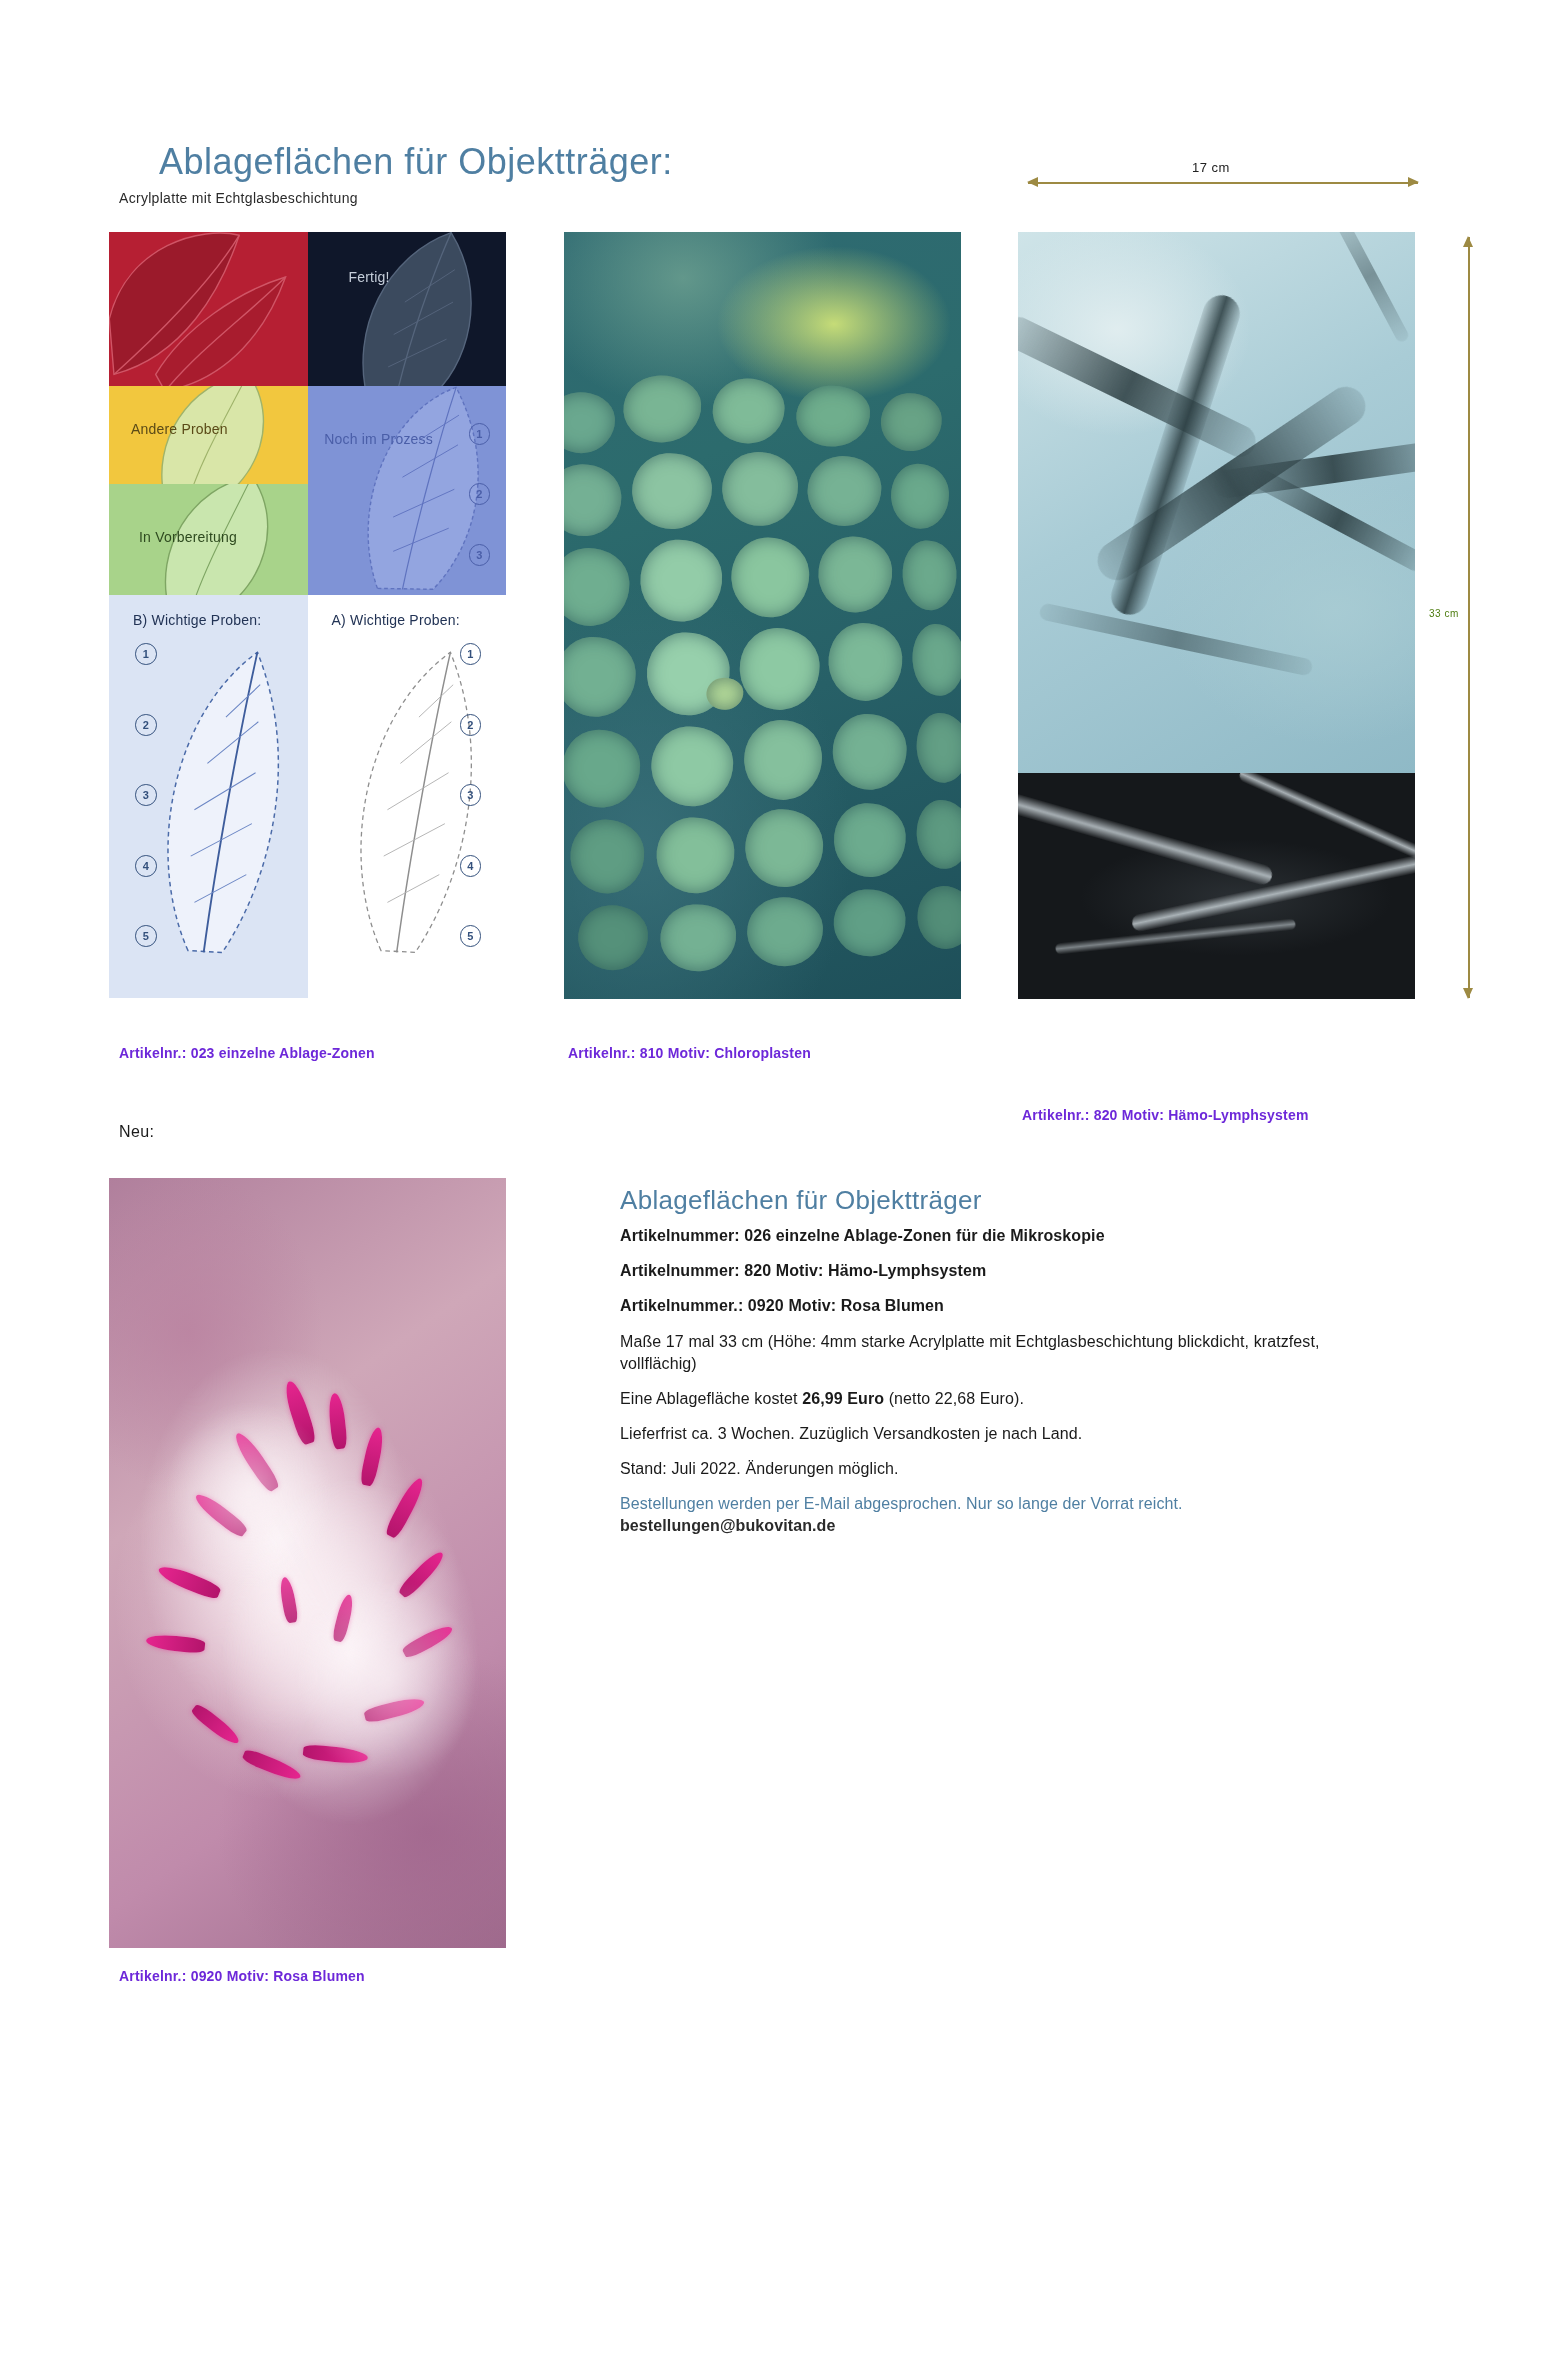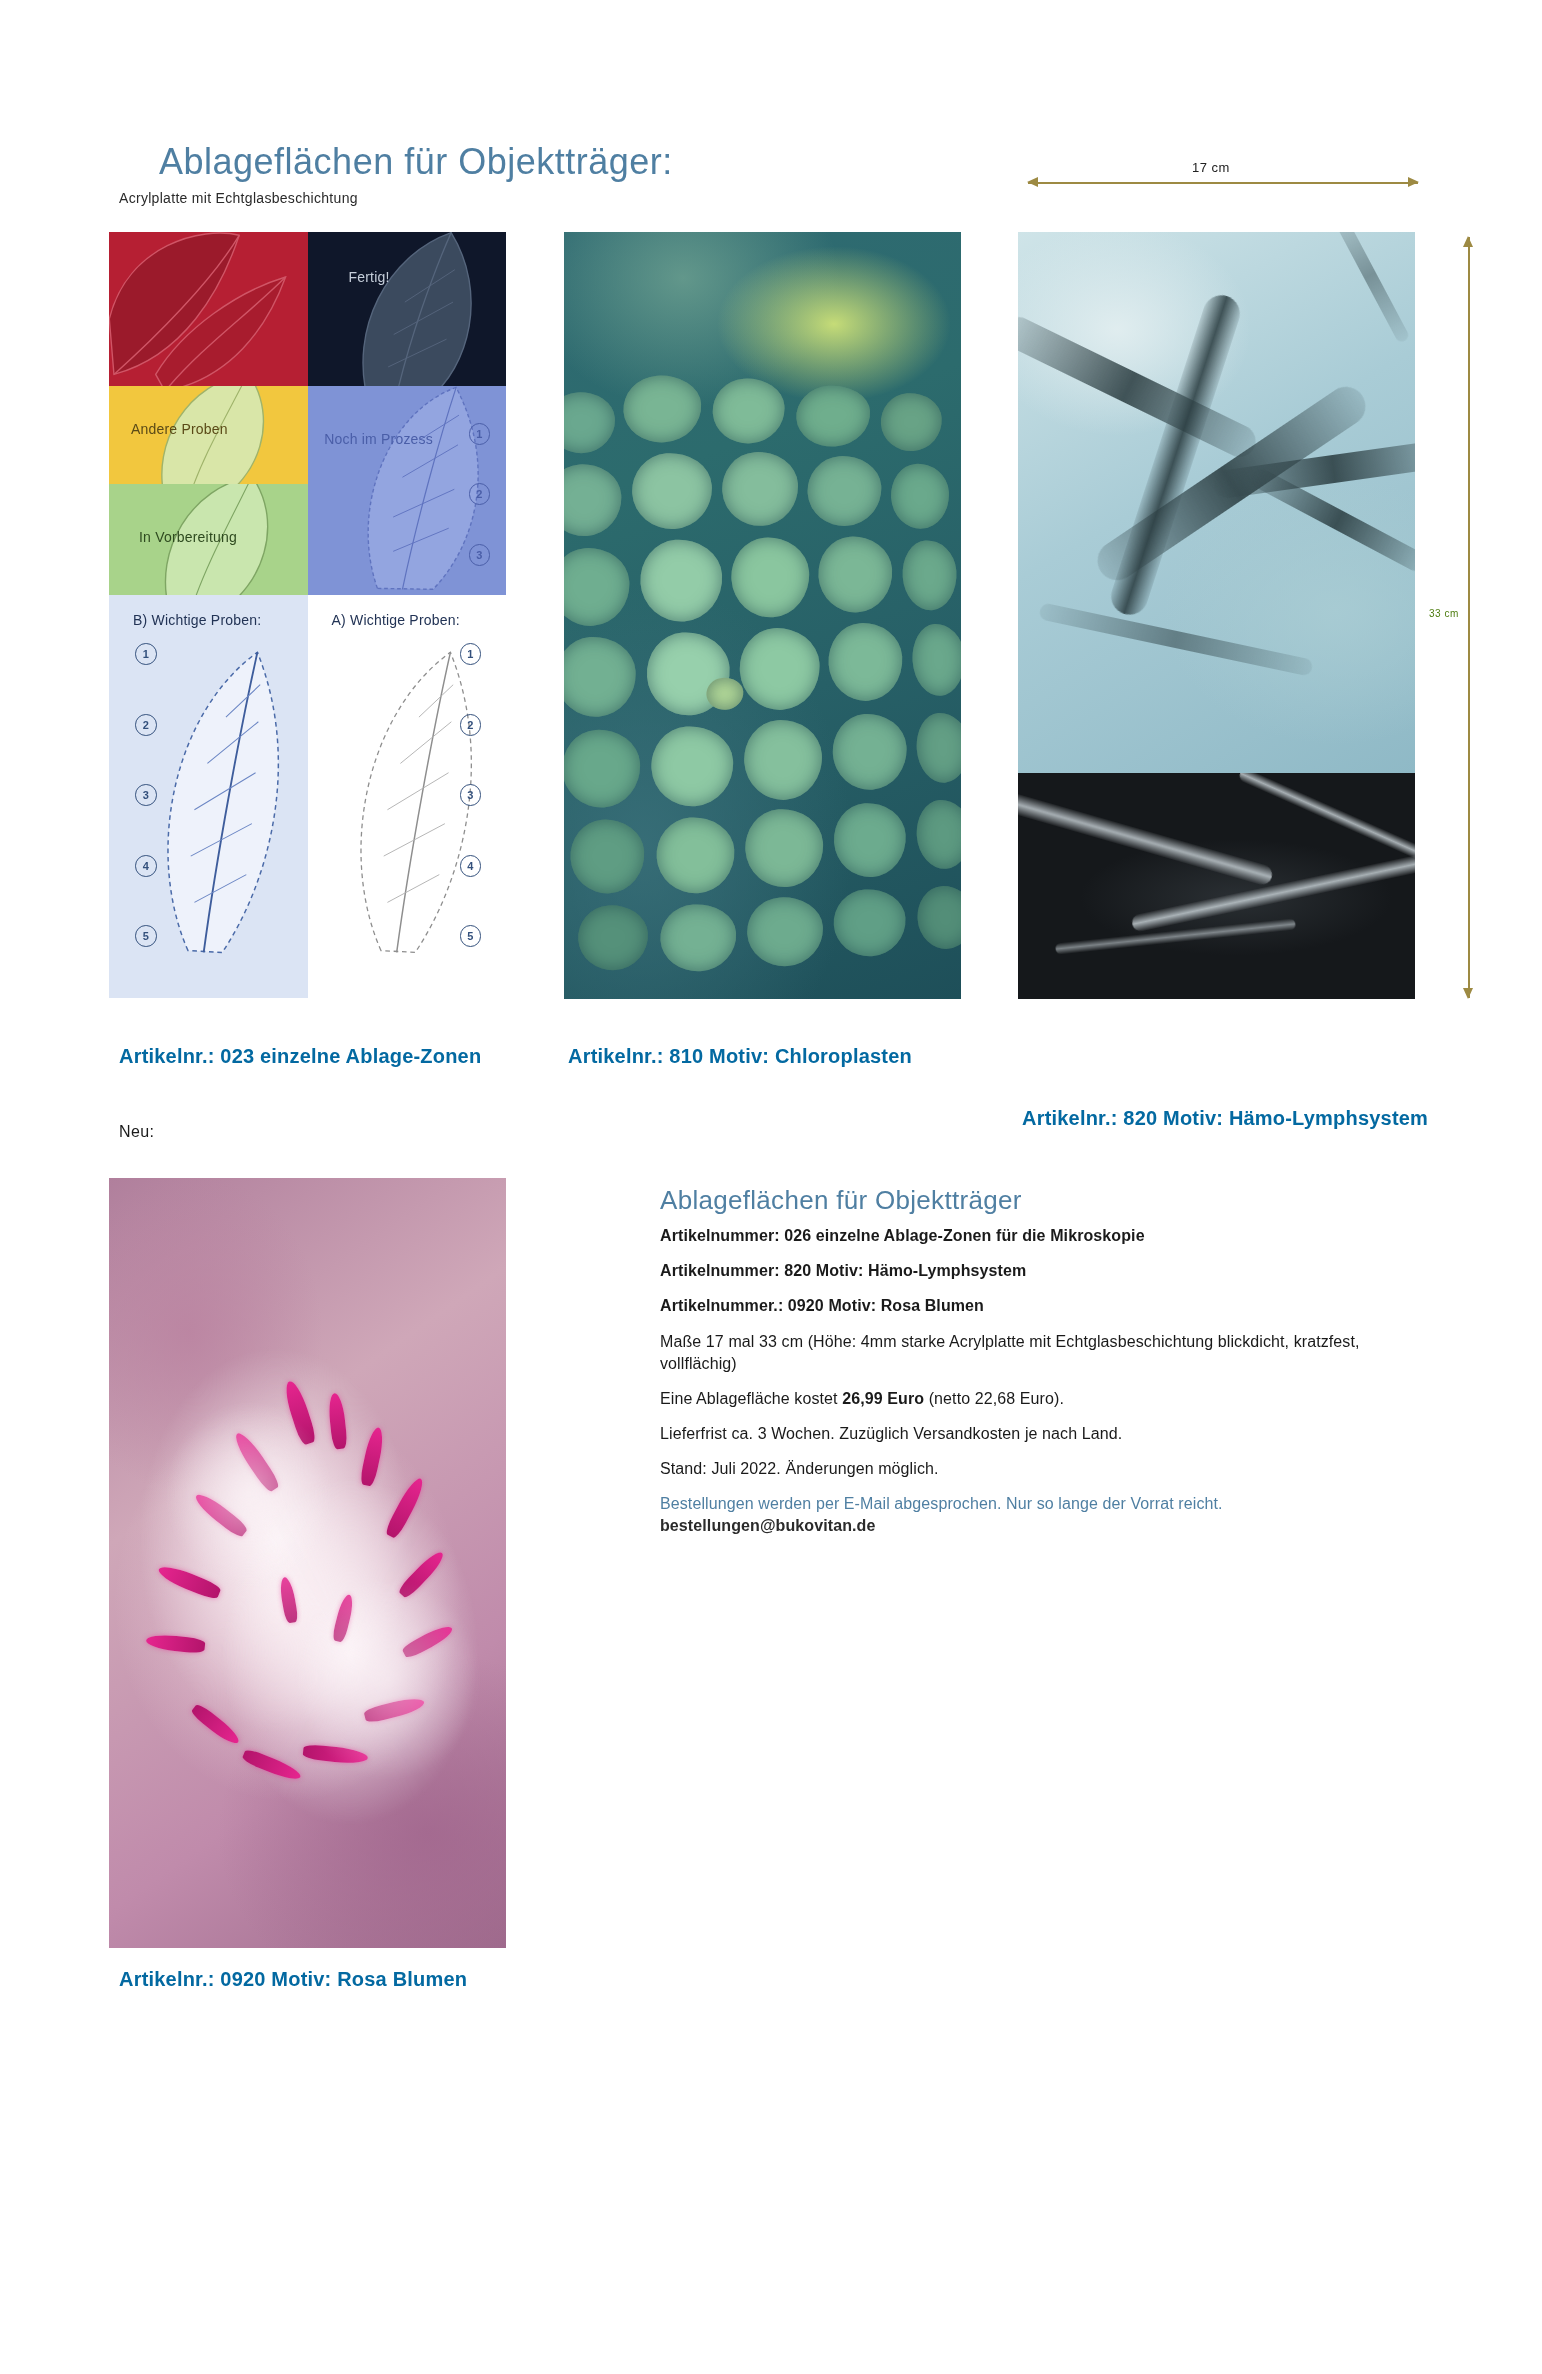--- a/index.html
+++ b/index.html
@@ -107,23 +107,23 @@
     left: 1429px;
     top: 608px;
     font-size: 10px;
     color: #4d7c0f;
     letter-spacing: 0.5px;
   }
 
   
   .caption {
     position: absolute;
-    font-size: 20px;
+    font-size: 14px;
     font-weight: bold;
-    color: #0369a1;
+    color: #6d28d9;
     letter-spacing: 0.2px;
     white-space: nowrap;
   }
 
   
   .panel-zones {
     position: absolute;
     left: 109px;
     top: 232px;
     width: 397px;
@@ -300,21 +300,20 @@
     color: #1b1b1b;
     letter-spacing: 0.4px;
   }
 
   
   .info {
     position: absolute;
     left: 620px;
     top: 1185px;
     width: 779px;
-    margin-left: 40px;
   }
   .info h2 {
     margin: 0 0 9.3px 0;
     font-size: 26px;
     font-weight: 400;
     color: #4f7fa2;
     letter-spacing: 0.3px;
   }
   .info p {
     margin: 0 0 13px 0;

